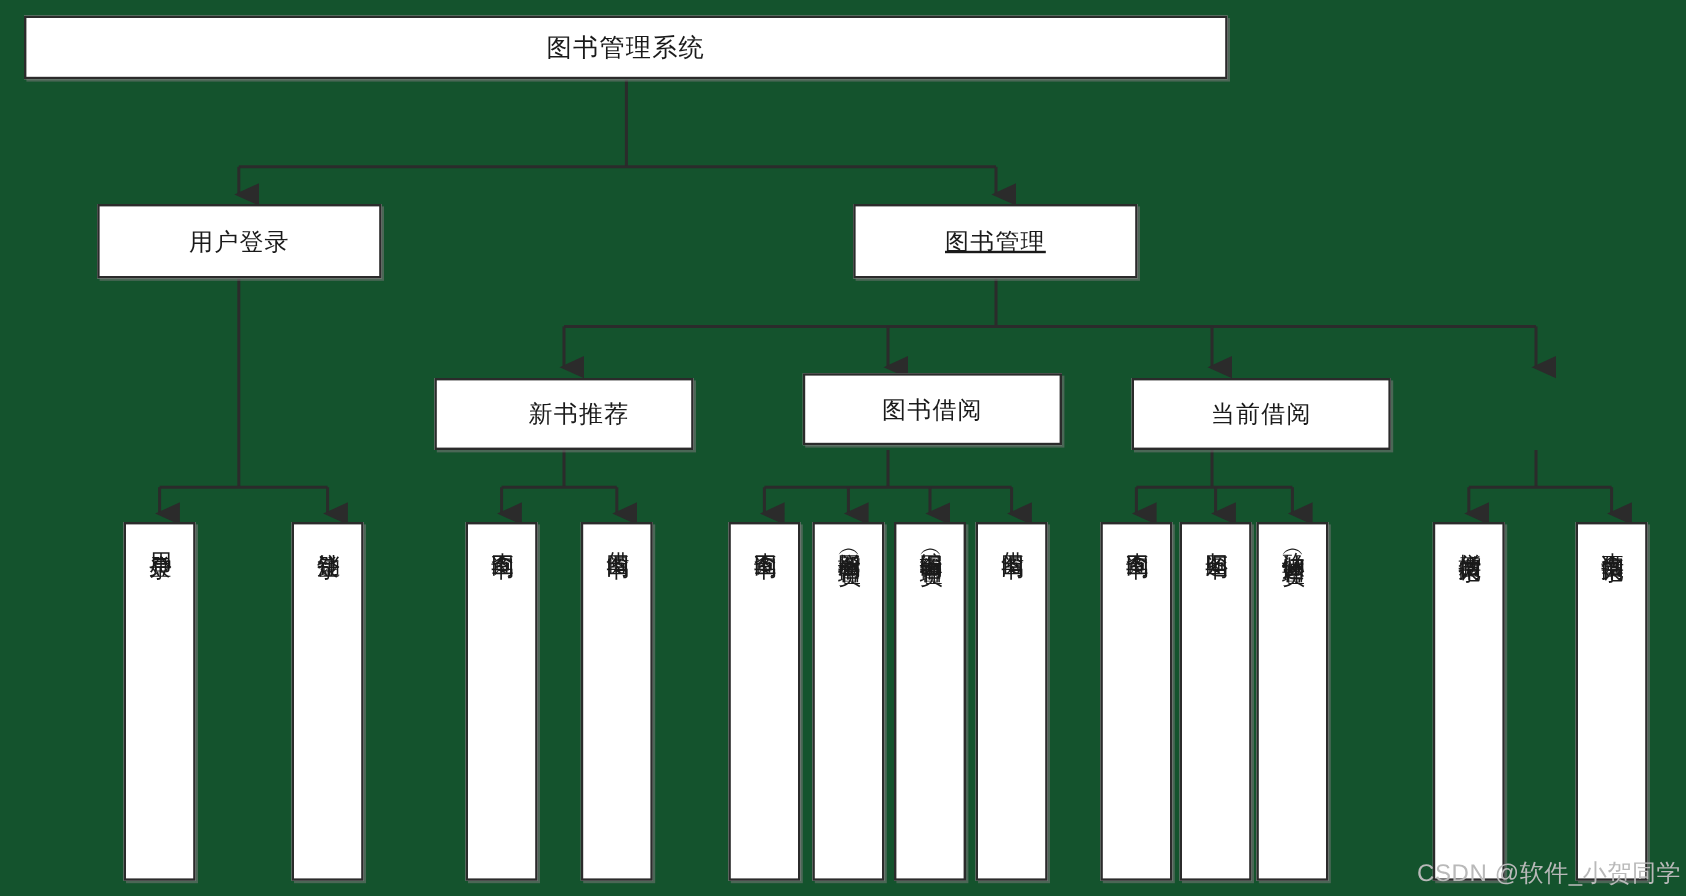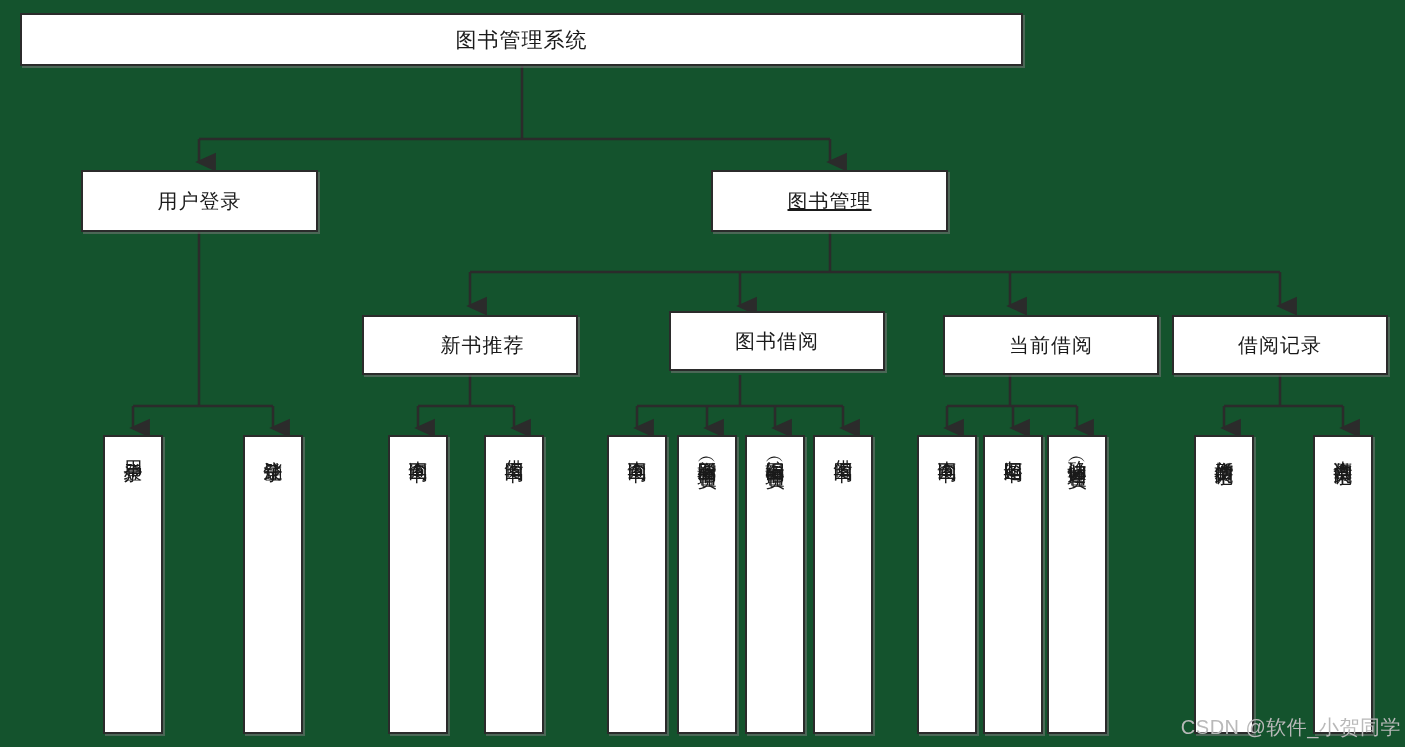--- a/index.html
+++ b/index.html
@@ -145,23 +145,20 @@
 
   <div class="node h" style="left:362px; top:315px; width:216px; height:60px;padding-left:25px;">
     <span>新书推荐</span>
   </div>
   <div class="node h" style="left:632px; top:311px; width:216px; height:60px;margin-left:37px;">
     <span>图书借阅</span>
   </div>
   <div class="node h" style="left:902px; top:315px; width:216px; height:60px;margin-left:41px;">
     <span>当前借阅</span>
   </div>
-  <div class="node h" style="left:1172px; top:315px; width:216px; height:60px;">
-    <span>借阅记录</span>
-  </div>
 
   <div class="leaf" style="left:103px; top:435px; width:60px; height:299px;">
     <div class="vwrap">
       <span class="vtxt">用户登录</span>
     </div>
   </div>
   <div class="leaf" style="left:243px; top:435px; width:60px; height:299px;">
     <div class="vwrap">
       <span class="vtxt">注销登录</span>
     </div>

